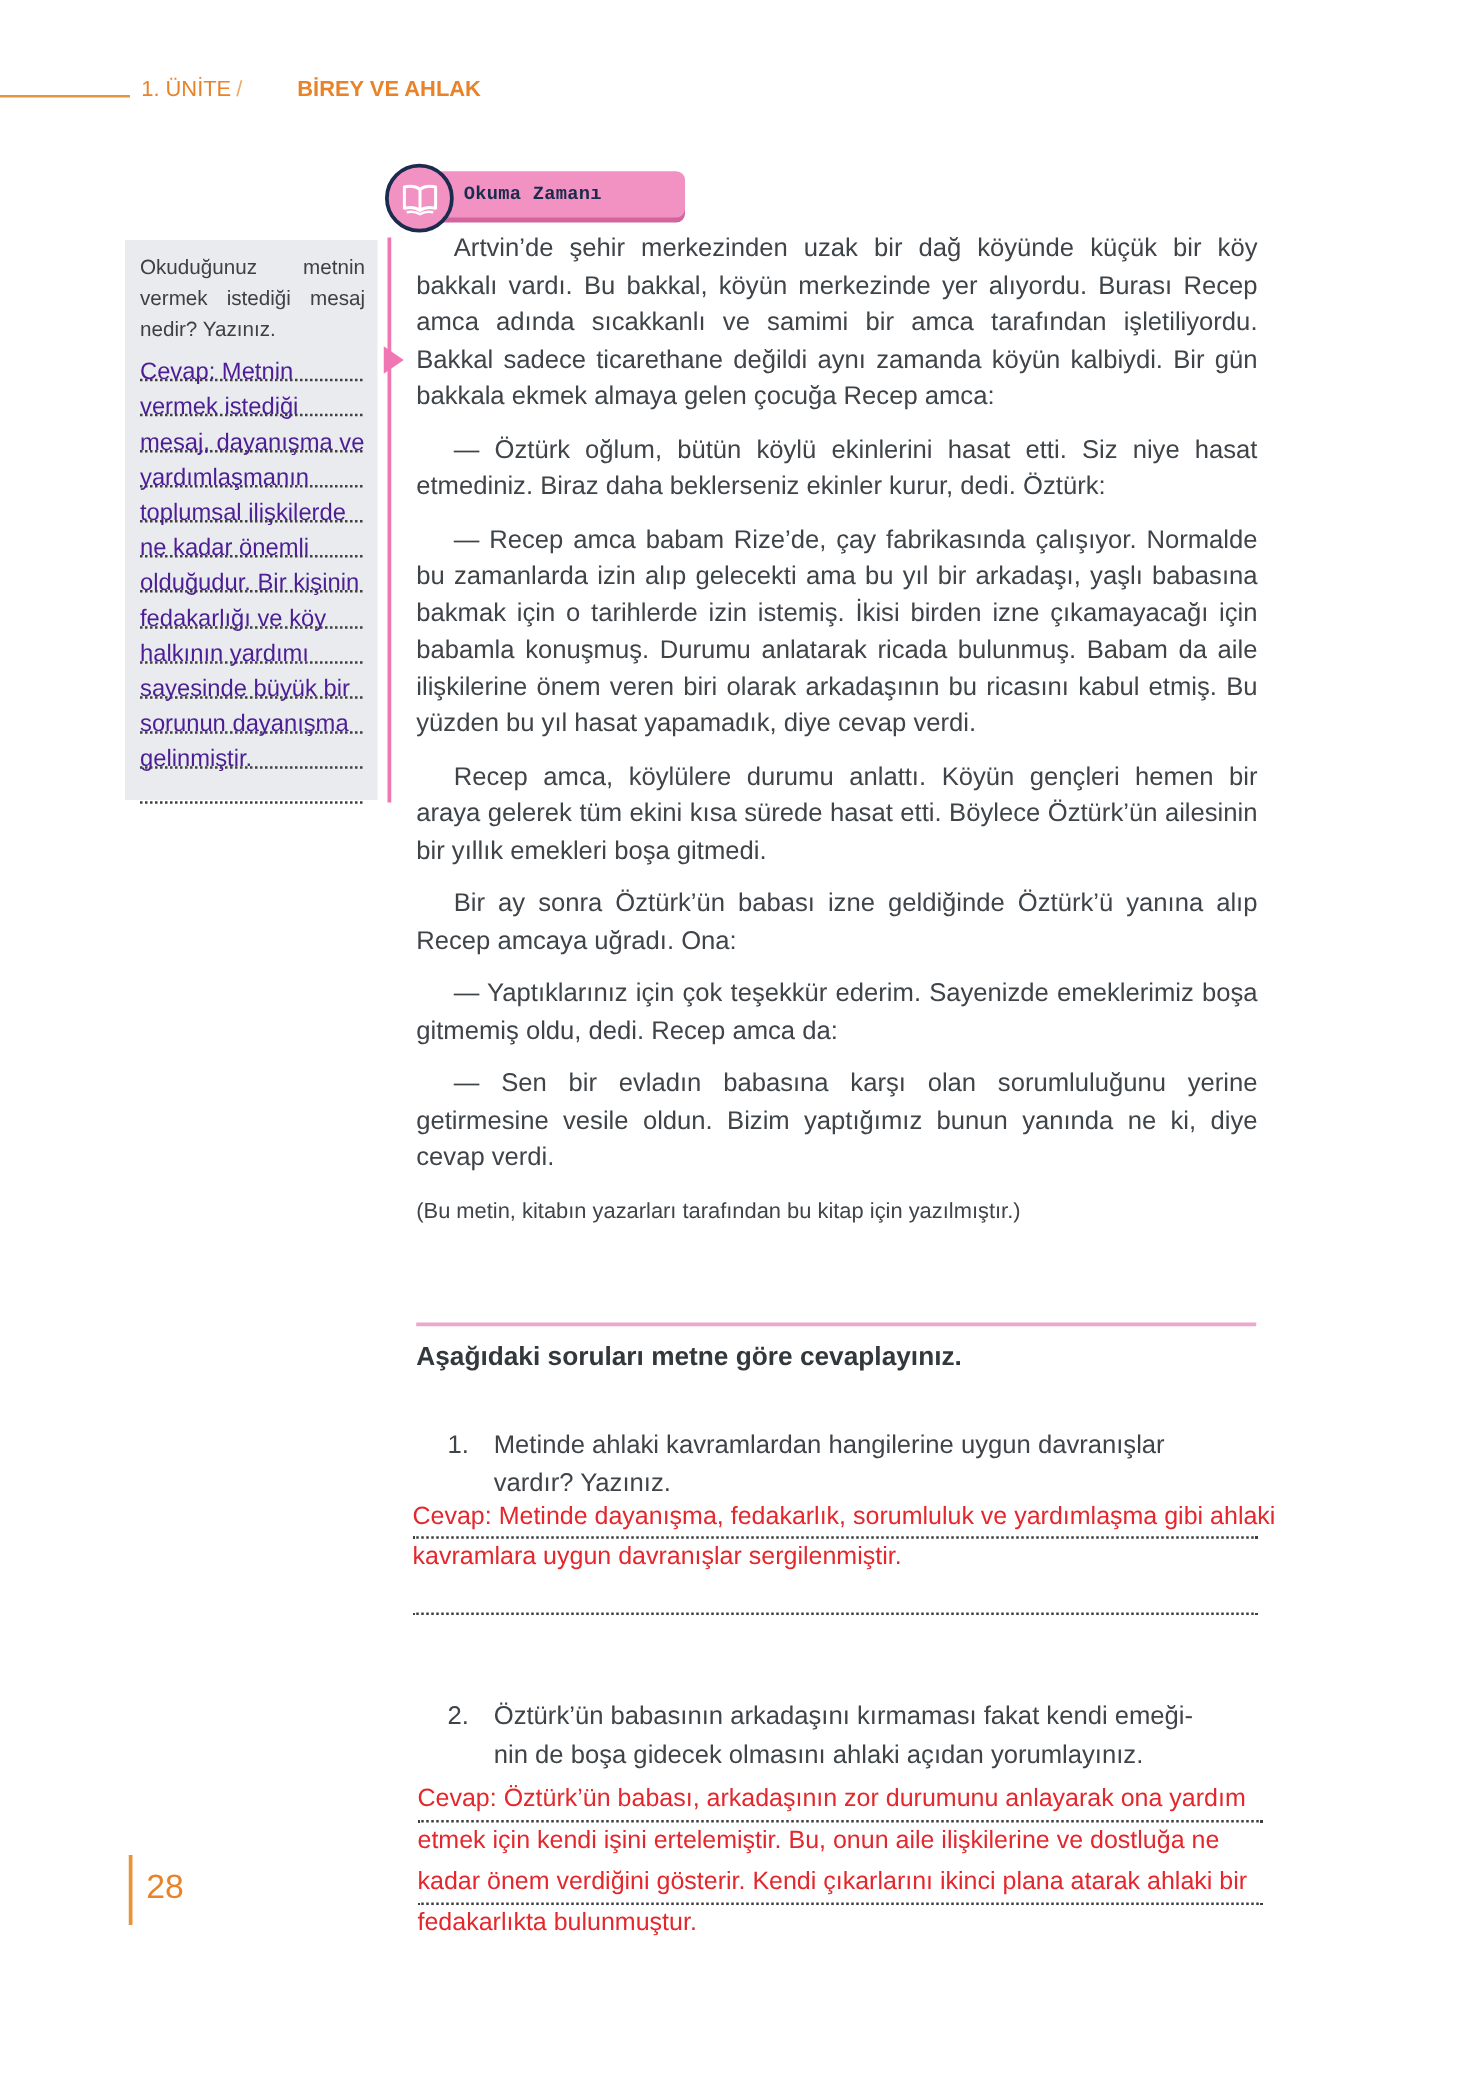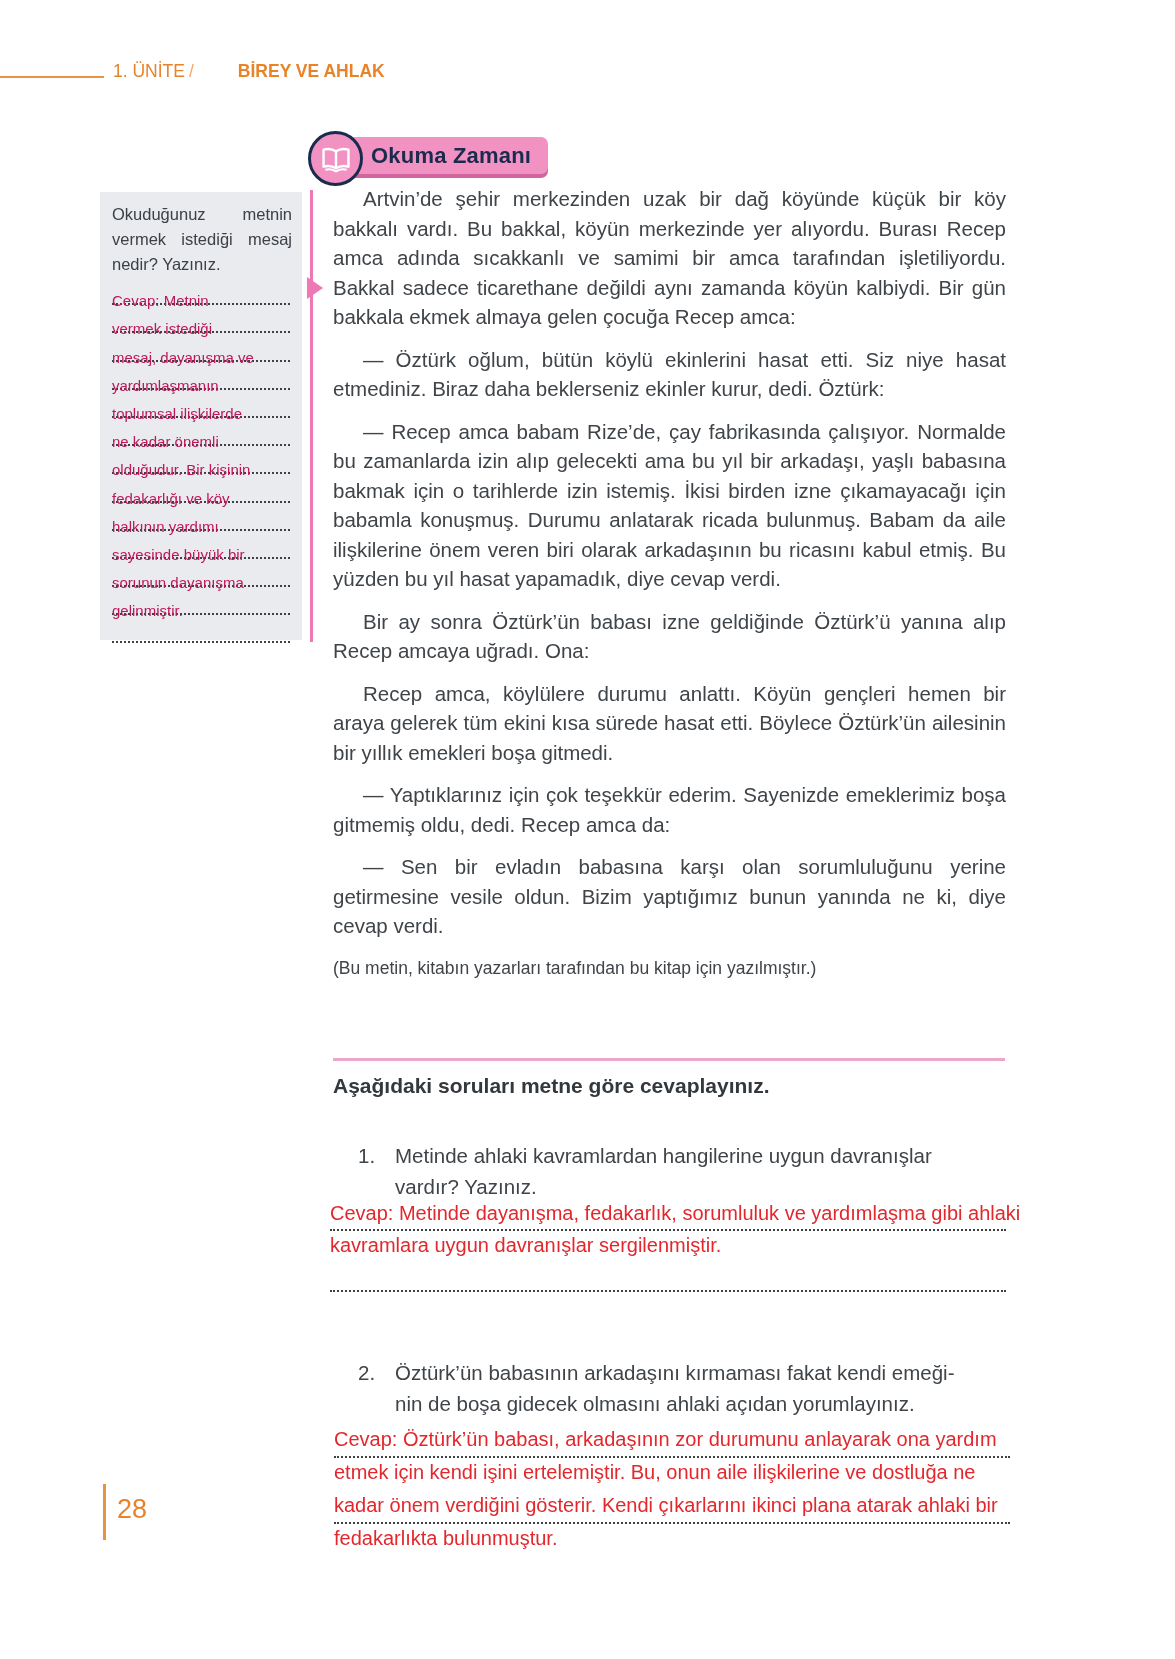--- a/index.html
+++ b/index.html
@@ -14,36 +14,36 @@
   .unit-sep { color:#f0a96a; padding:0 4px; }
   .unit-title { font-weight:bold;margin-left:40px; }
 
   
   .badge { position:absolute; left:308px; top:131px; width:260px; height:62px; }
   .badge-rect {
     position:absolute; left:27px; top:6px; width:213px; height:37px;
     background:#f192c3; border-radius:7px; box-shadow:0 4px 0 #d2659f;
     display:flex; align-items:center; padding-left:36px; box-sizing:border-box;
   }
-  .badge-label { font-size:22px; font-weight:bold; color:#1b2b4d; letter-spacing:0.2px; }
+  .badge-label { font-size:15px; font-weight:bold; color:#1b2b4d; letter-spacing:0.2px;font-family:Liberation Mono, monospace; }
   .badge-circle {
     position:absolute; left:0; top:0; width:55px; height:55px; border-radius:50%;
     background:#f192c3; border:3px solid #1b2b4d; box-sizing:border-box; z-index:2;
     display:flex; align-items:center; justify-content:center;
   }
 
   
   .sidebar {
     position:absolute; left:100px; top:192px; width:202px; height:448px;
     background:#e9ebee; padding:10px 10px 16px 12px; box-sizing:border-box;
   }
   .sidebar-q { font-size:16.5px; line-height:25px; color:#3c4147; text-align:justify; margin-bottom:4px; }
   .side-row { position:relative; height:28.2px; }
   .side-row .dots { position:absolute; left:0; right:2px; bottom:4px; border-bottom:2px dotted #404040; }
-  .side-row .txt { position:absolute; left:0; bottom:0px; font-size:15px; color:#be185d; white-space:nowrap; z-index:1; }
+  .side-row .txt { position:absolute; left:0; bottom:0px; font-size:19px; color:#4c1d95; white-space:nowrap; z-index:1; }
 
   
   .vline { position:absolute; left:310px; top:190px; width:3px; height:452px; background:#ef77b4; }
   .varrow {
     position:absolute; left:307px; top:277px; width:0; height:0;
     border-left:16px solid #ef77b4; border-top:11px solid transparent; border-bottom:11px solid transparent;
   }
 
   
   .story { position:absolute; left:333px; top:184px; width:673px; color:#3f4449;
@@ -157,22 +157,22 @@
       </div>
   </div>
 
   <div class="vline"></div>
   <div class="varrow"></div>
 
   <div class="story">
     <p>Artvin’de şehir merkezinden uzak bir dağ köyünde küçük bir köy bakkalı vardı. Bu bakkal, köyün merkezinde yer alıyordu. Burası Recep amca adında sıcakkanlı ve samimi bir amca tarafından işletiliyordu. Bakkal sadece ticarethane değildi aynı zamanda köyün kalbiydi. Bir gün bakkala ekmek almaya gelen çocuğa Recep amca:</p>
     <p>— Öztürk oğlum, bütün köylü ekinlerini hasat etti. Siz niye hasat etmediniz. Biraz daha beklerseniz ekinler kurur, dedi. Öztürk:</p>
     <p>— Recep amca babam Rize’de, çay fabrikasında çalışıyor. Normalde bu zamanlarda izin alıp gelecekti ama bu yıl bir arkadaşı, yaşlı babasına bakmak için o tarihlerde izin istemiş. İkisi birden izne çıkamayacağı için babamla konuşmuş. Durumu anlatarak ricada bulunmuş. Babam da aile ilişkilerine önem veren biri olarak arkadaşının bu ricasını kabul etmiş. Bu yüzden bu yıl hasat yapamadık, diye cevap verdi.</p>
+    <p>Recep amca, köylülere durumu anlattı. Köyün gençleri hemen bir araya gelerek tüm ekini kısa sürede hasat etti. Böylece Öztürk’ün ailesinin bir yıllık emekleri boşa gitmedi.</p>
     <p>Bir ay sonra Öztürk’ün babası izne geldiğinde Öztürk’ü yanına alıp Recep amcaya uğradı. Ona:</p>
-    <p>Recep amca, köylülere durumu anlattı. Köyün gençleri hemen bir araya gelerek tüm ekini kısa sürede hasat etti. Böylece Öztürk’ün ailesinin bir yıllık emekleri boşa gitmedi.</p>
     <p>— Yaptıklarınız için çok teşekkür ederim. Sayenizde emeklerimiz boşa gitmemiş oldu, dedi. Recep amca da:</p>
     <p>— Sen bir evladın babasına karşı olan sorumluluğunu yerine getirmesine vesile oldun. Bizim yaptığımız bunun yanında ne ki, diye cevap verdi.</p>
     <p class="citation">(Bu metin, kitabın yazarları tarafından bu kitap için yazılmıştır.)</p>
   </div>
 
   <div class="hr-pink"></div>
   <div class="q-header">Aşağıdaki soruları metne göre cevaplayınız.</div>
 
   <div class="question q1">
     <div class="q-num">1.</div>

